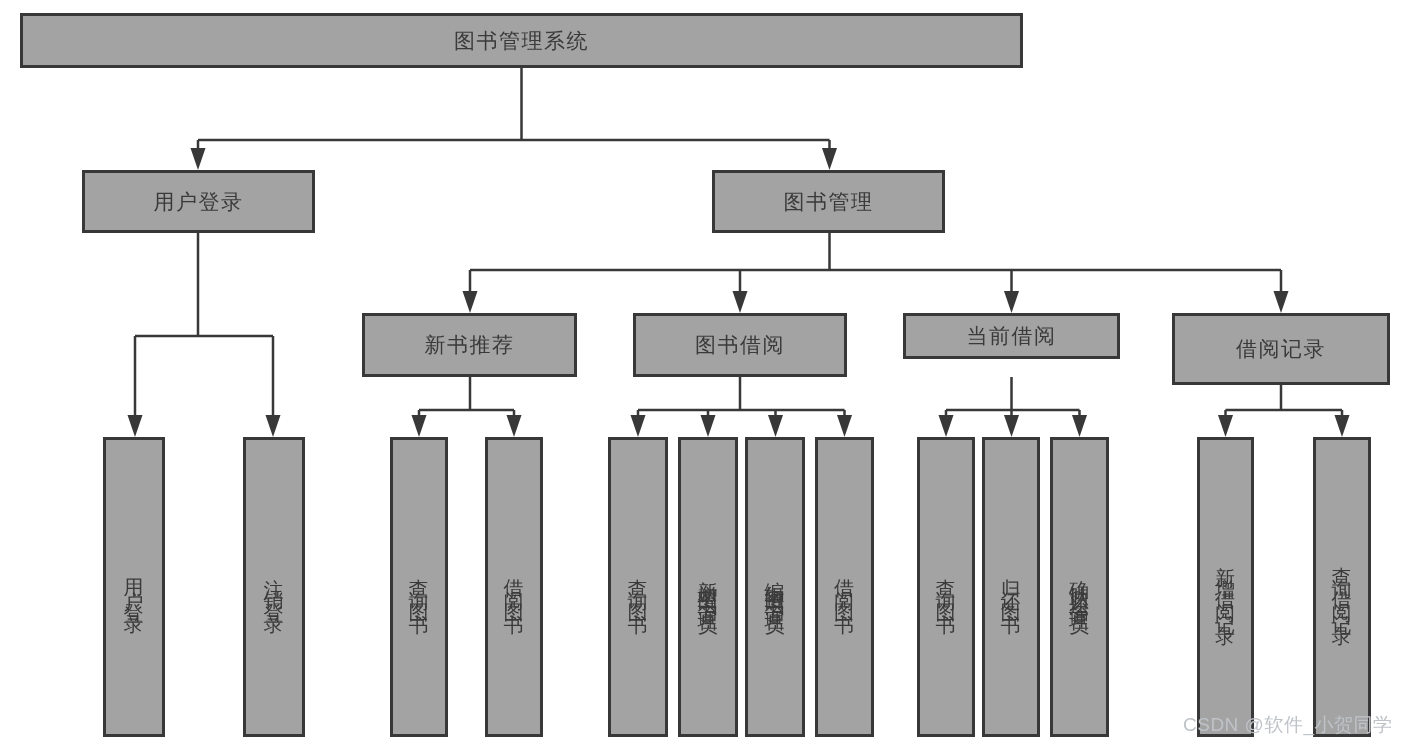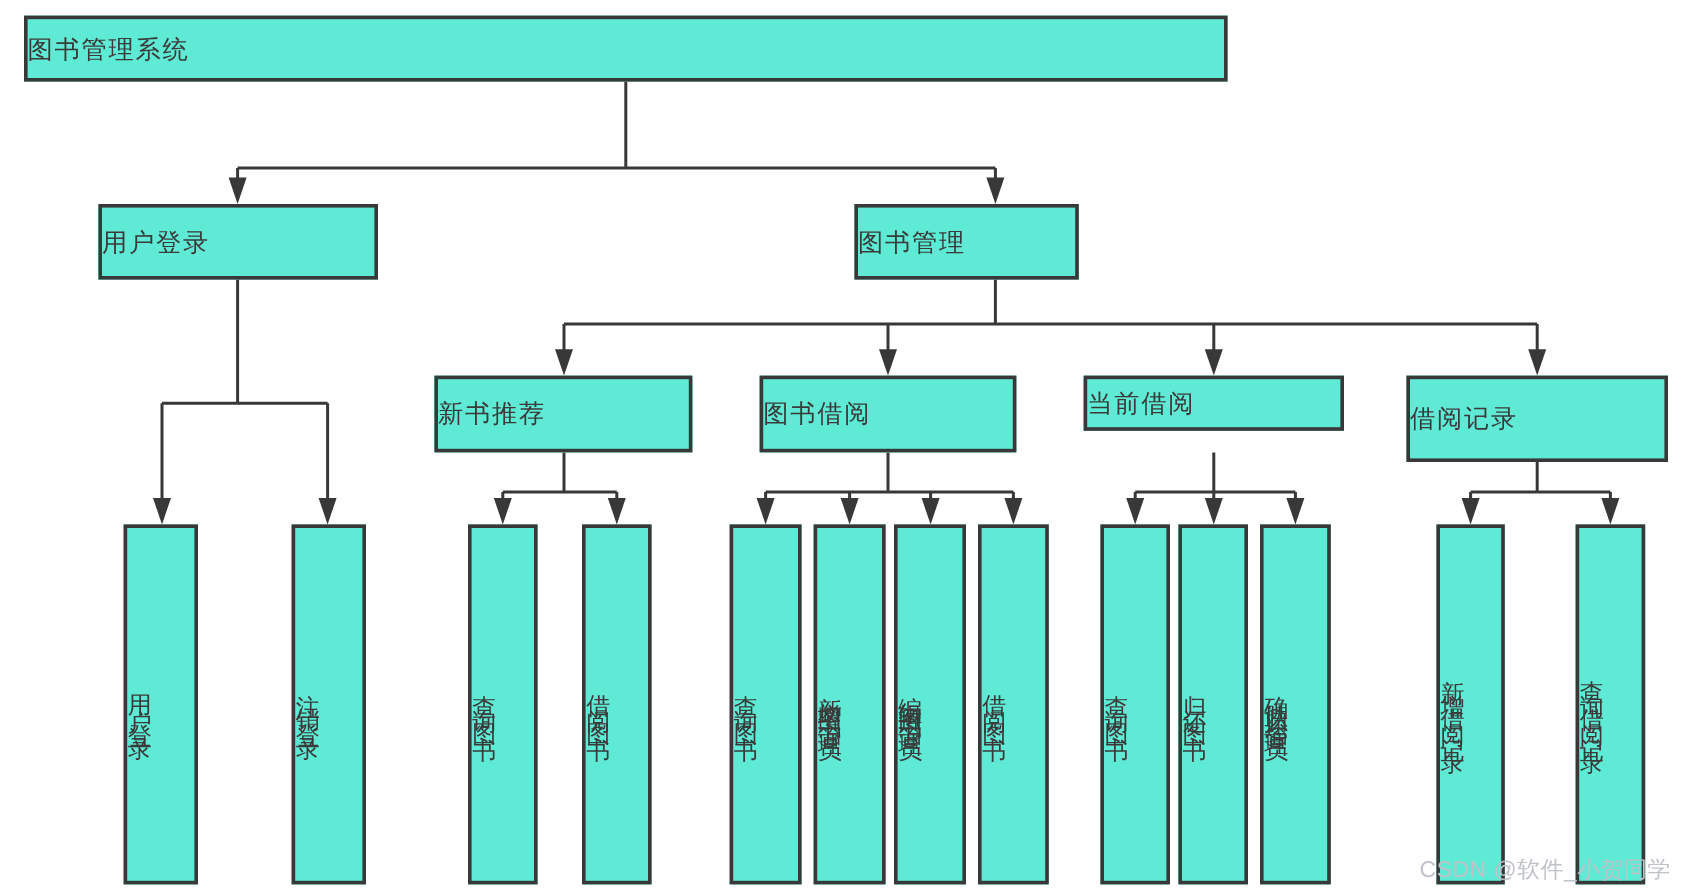--- a/index.html
+++ b/index.html
@@ -1,22 +1,22 @@
 <!DOCTYPE html>
 <html><head>
 <meta charset="utf-8">
 <style>
   html,body{margin:0;padding:0;background:#ffffff;}
   .stage{
     position:relative;width:1405px;height:747px;background:#ffffff;
     font-family:"Liberation Sans","DejaVu Sans",sans-serif;color:#333333;overflow:hidden;
   }
   .node{
-    position:absolute;box-sizing:border-box;border:3px solid #383838;background:#5eead4;
-    display:flex;align-items:center;
+    position:absolute;box-sizing:border-box;border:3px solid #383838;background:#a3a3a3;
+    display:flex;align-items:center;justify-content:center;
   }
   .node.h span{font-size:21px;letter-spacing:1.5px;color:#3a3a3a;white-space:nowrap;}
   .node.v span{
     writing-mode:vertical-rl;text-orientation:mixed;
     font-size:20px;color:#3a3a3a;line-height:1;
   }
   .ls12 span{letter-spacing:12px;}
   .ls5  span{letter-spacing:5px;}
   svg.wires{position:absolute;left:0;top:0;pointer-events:none;}
   .watermark{
@@ -69,21 +69,21 @@
     </g>
   </svg>
 
   <div class="node h" style="left:20px;top:13px;width:1003px;height:55px">
     <span>图书管理系统</span>
   </div>
 
   <div class="node h" style="left:82px;top:170px;width:233px;height:63px">
     <span>用户登录</span>
   </div>
-  <div class="node h" style="left:712px;top:170px;width:187px;height:63px">
+  <div class="node h" style="left:712px;top:170px;width:233px;height:63px">
     <span>图书管理</span>
   </div>
 
   <div class="node h" style="left:362px;top:313px;width:215px;height:64px">
     <span>新书推荐</span>
   </div>
   <div class="node h" style="left:633px;top:313px;width:214px;height:64px">
     <span>图书借阅</span>
   </div>
   <div class="node h" style="left:903px;top:313px;width:217px;height:46px">

